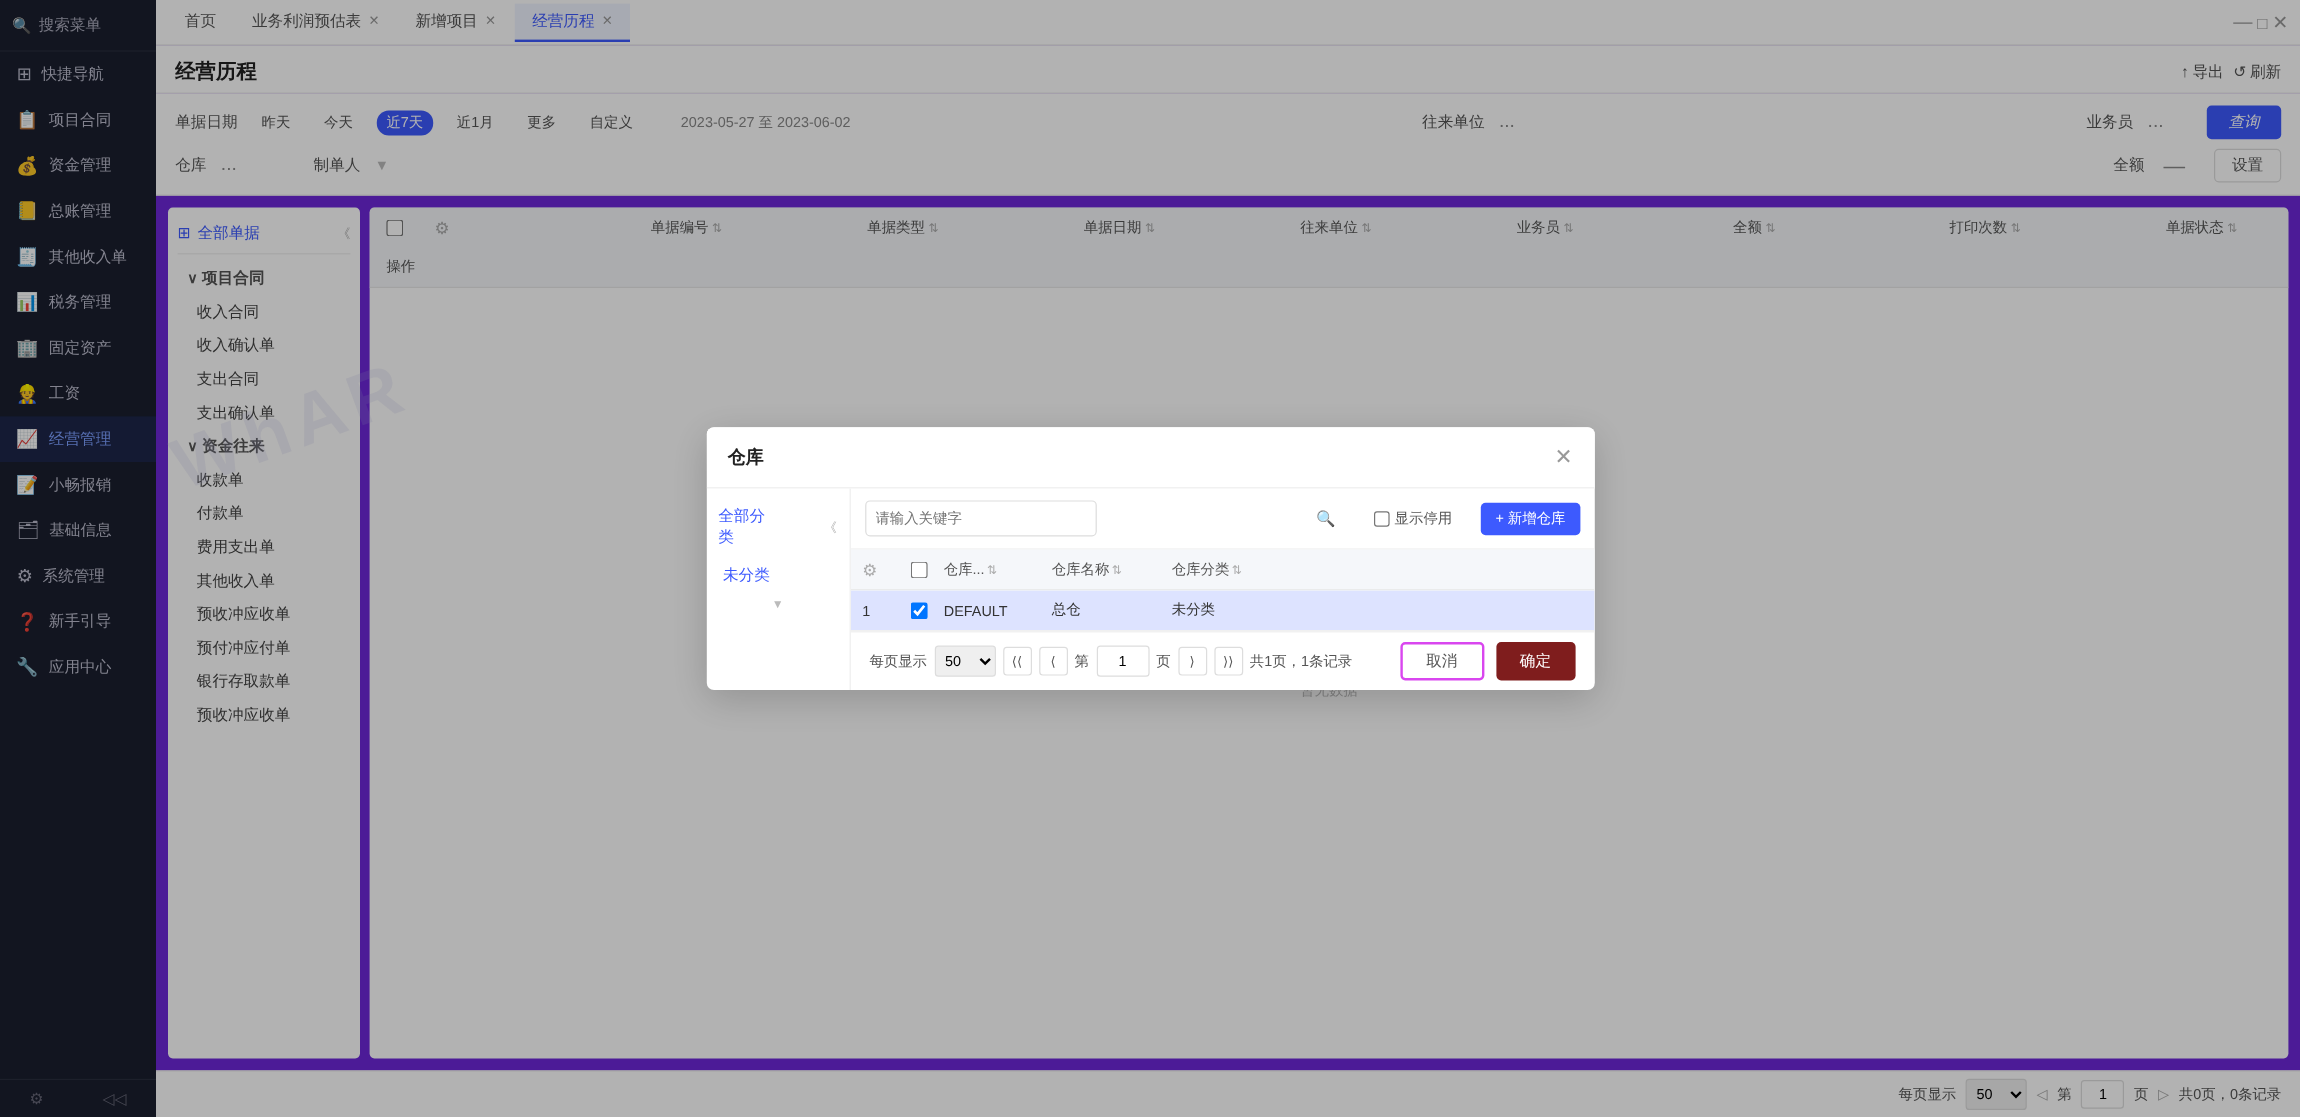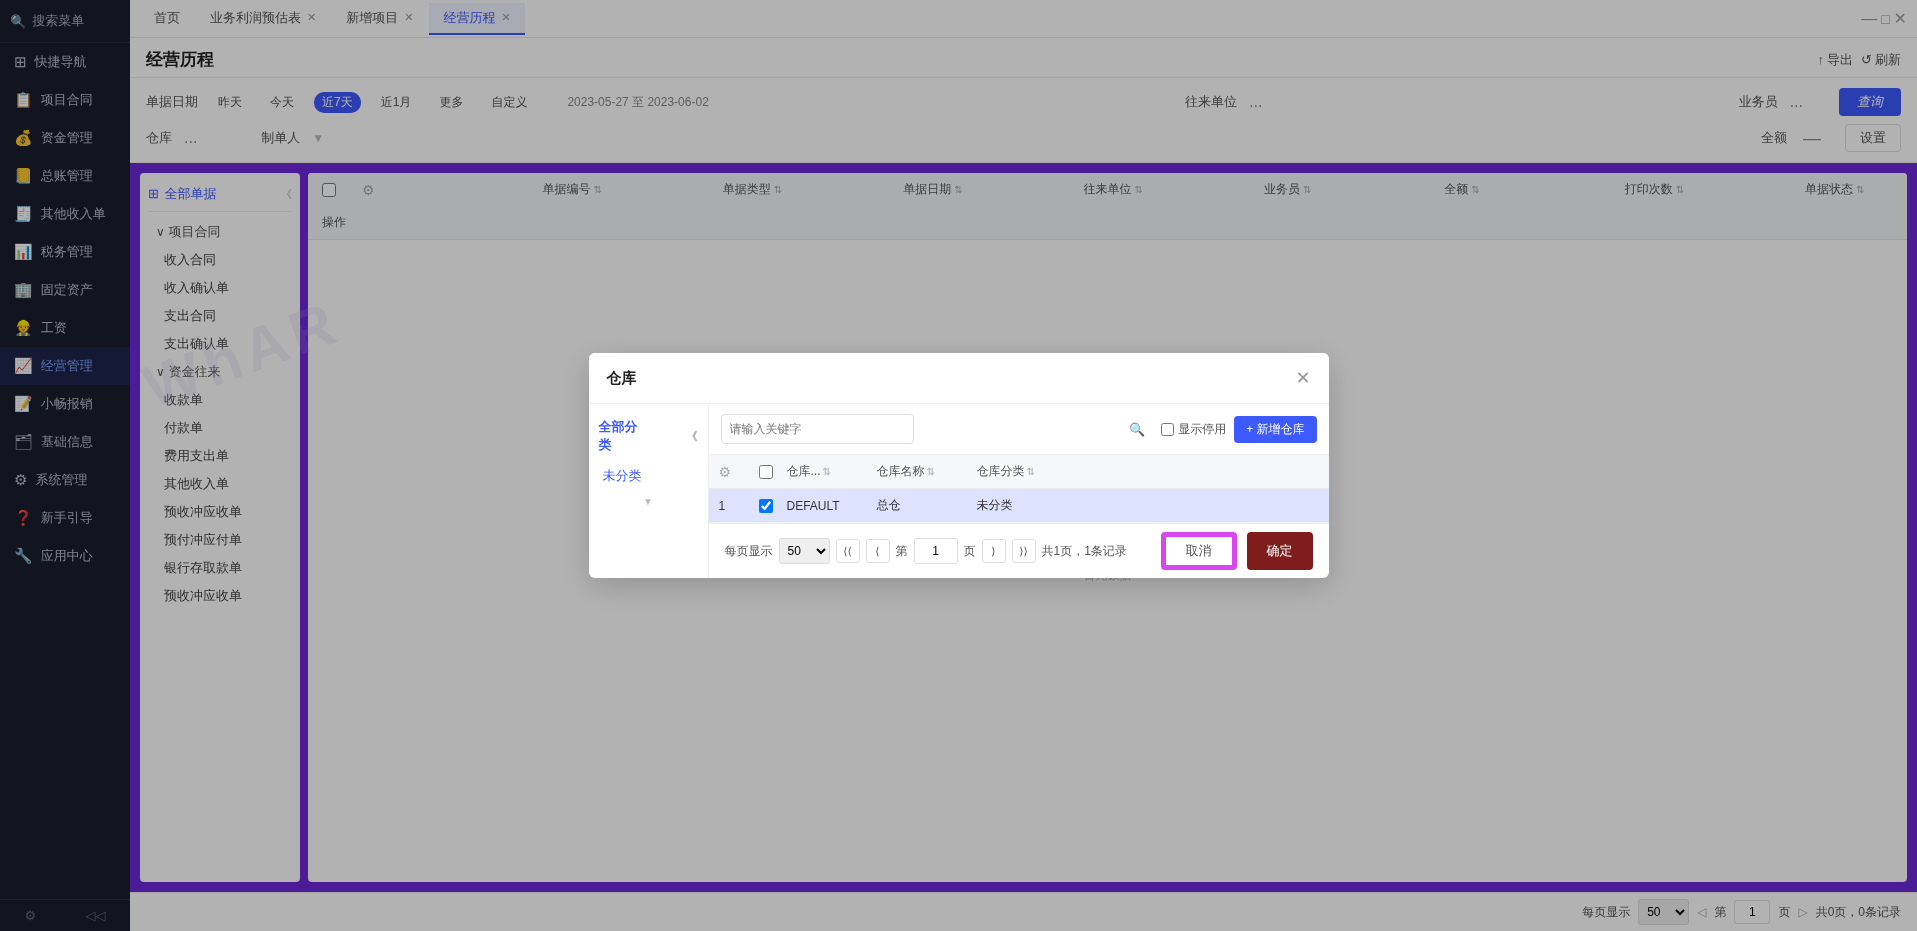--- a/index.html
+++ b/index.html
@@ -167,21 +167,21 @@
       padding: 4px 0 8px;
       border-bottom: 1px solid #eee;
       margin-bottom: 6px;
     }
     .tree-item {
       padding: 5px 8px;
       cursor: pointer;
       color: #333;
       border-radius: 3px;
     }
-    .tree-item.parent { color: #555; }
+    .tree-item.parent { color: #555; font-weight: bold; }
     .tree-item.child { padding-left: 16px; color: #444; }
 
     
     .table-panel {
       flex: 1;
       background: #fff;
       border-radius: 4px;
       overflow: hidden;
       display: flex;
       flex-direction: column;
@@ -273,21 +273,21 @@
       flex-shrink: 0;
       overflow-y: auto;
     }
     .cat-header {
       display: flex;
       align-items: center;
       justify-content: space-between;
       padding: 6px 10px;
       font-size: 13px;
       color: #3d5afe;
-      font-weight: 700;
+      font-weight: 400;
       gap: 48px;
     }
     .cat-item {
       padding: 7px 14px;
       font-size: 13px;
       color: #333;
       cursor: pointer;
     }
     .cat-item.active { color: #3d5afe; }
     .cat-scroll-indicator {
@@ -302,21 +302,21 @@
     .dialog-table-panel {
       flex: 1;
       display: flex;
       flex-direction: column;
       overflow: hidden;
     }
     .dialog-search-bar {
       padding: 10px 12px;
       display: flex;
       align-items: center;
-      gap: 8px;
+      gap: 24px;
       border-bottom: 1px solid #eee;
     }
     .dialog-search-input {
       flex: 1;
       height: 30px;
       border: 1px solid #ddd;
       border-radius: 4px;
       padding: 0 28px 0 8px;
       font-size: 12px;
       outline: none;
@@ -413,21 +413,21 @@
       border-radius: 3px;
       font-size: 12px;
       padding: 0 4px;
     }
     .dialog-action-btns {
       display: flex;
       gap: 10px;
     }
     .cancel-btn {
       padding: 5px 20px;
-      border: 5px solid #d946ef;
+      border: 2px solid #d946ef;
       border-radius: 4px;
       background: #fff;
       color: #555;
       font-size: 13px;
       cursor: pointer;
     }
     .confirm-btn {
       padding: 5px 20px;
       border: none;
       border-radius: 4px;

